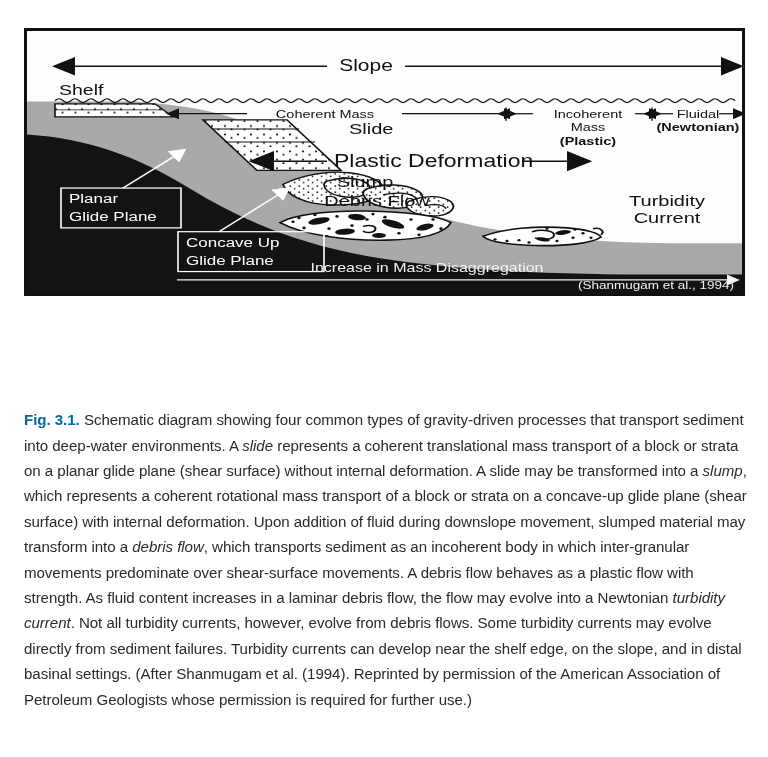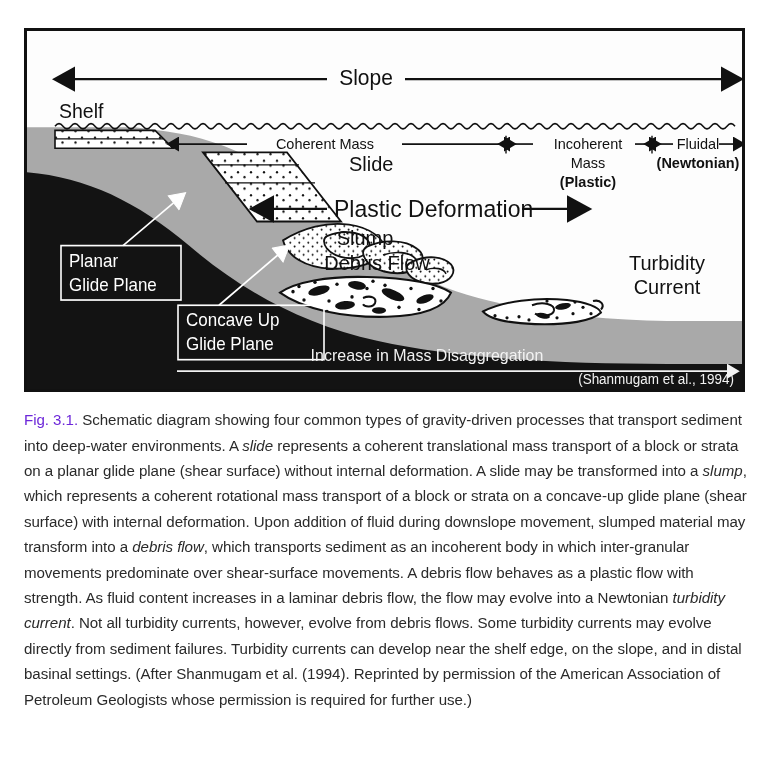--- a/index.html
+++ b/index.html
@@ -8,38 +8,38 @@
     width:768px;height:757px;
     background:#ffffff;
     font-family:"Liberation Sans", sans-serif;
     color:#1a1a1a;
     overflow:hidden;
   }
   #root{position:relative;width:768px;height:757px;}
 
   
   .figure-panel{
-    position:absolute;left:24px;top:28px;width:721px;height:364px;
+    position:absolute;left:24px;top:28px;width:721px;height:268px;
     border:3px solid #111;
     background:#fdfdfd;
     box-sizing:border-box;
     overflow:hidden;
   }
   .fig-svg{position:absolute;left:0;top:0;width:100%;height:100%;display:block;}
 
   
   .caption{
     position:absolute;left:24px;top:392px;width:724px;
     font-size:15.1px;
     line-height:25.4px;
     color:#2a2a2a;
     text-align:left;
     letter-spacing:-0.05px;
   }
-  .caption b{font-weight:normal;color:#6d28d9;}
+  .caption b{font-weight:bold;color:#0369a1;}
   .caption i{font-style:italic;}
 </style>
 </head>
 <body>
 
 <div id="root">
 
   <div class="figure-panel">
     <svg class="fig-svg" viewBox="0 0 715 342" preserveAspectRatio="none">
       <defs>

